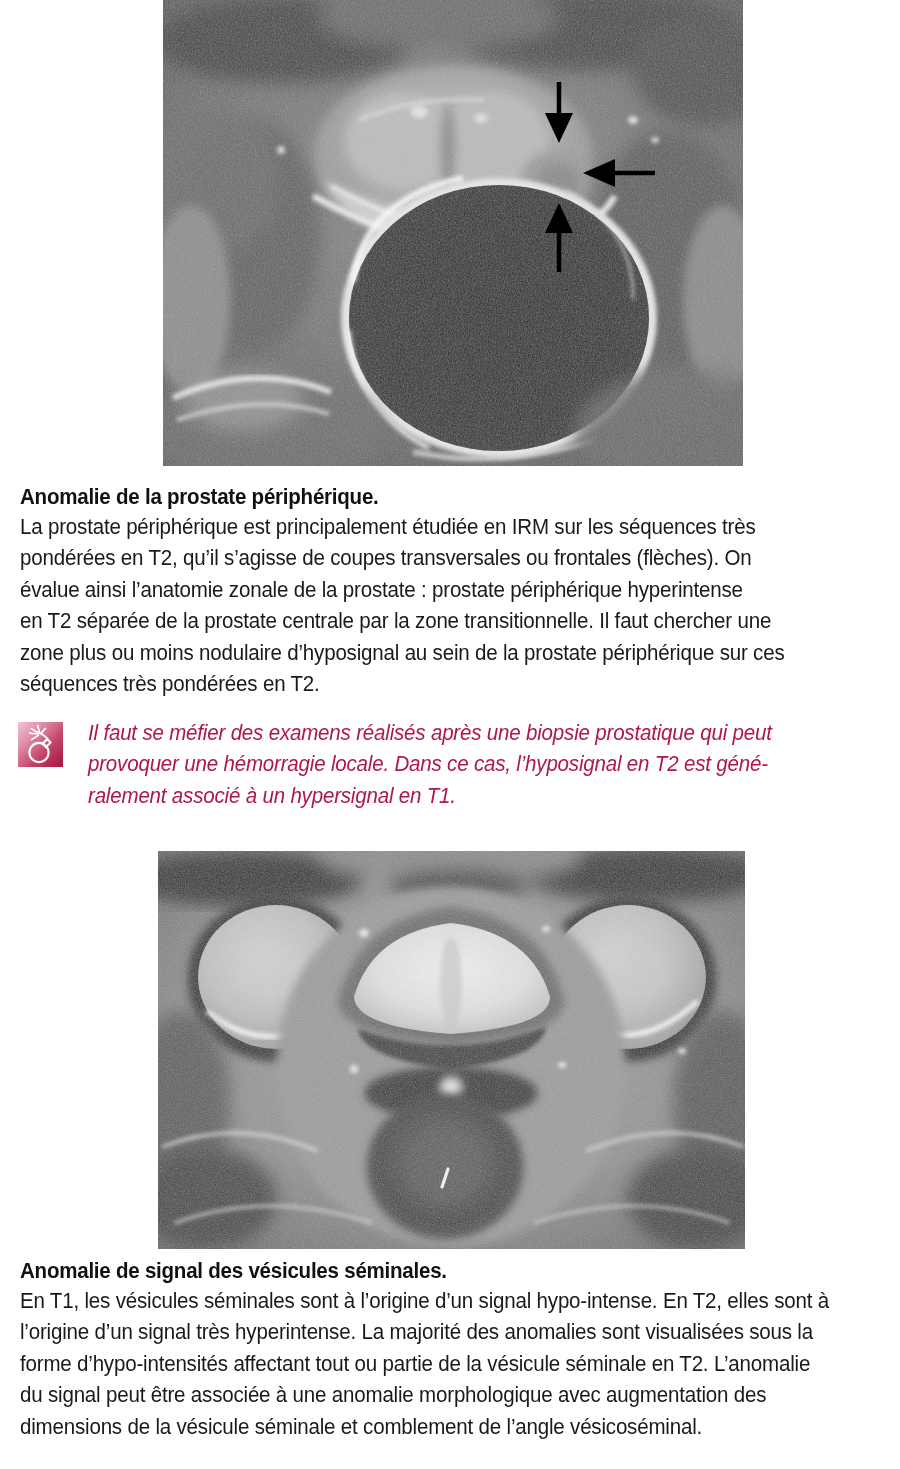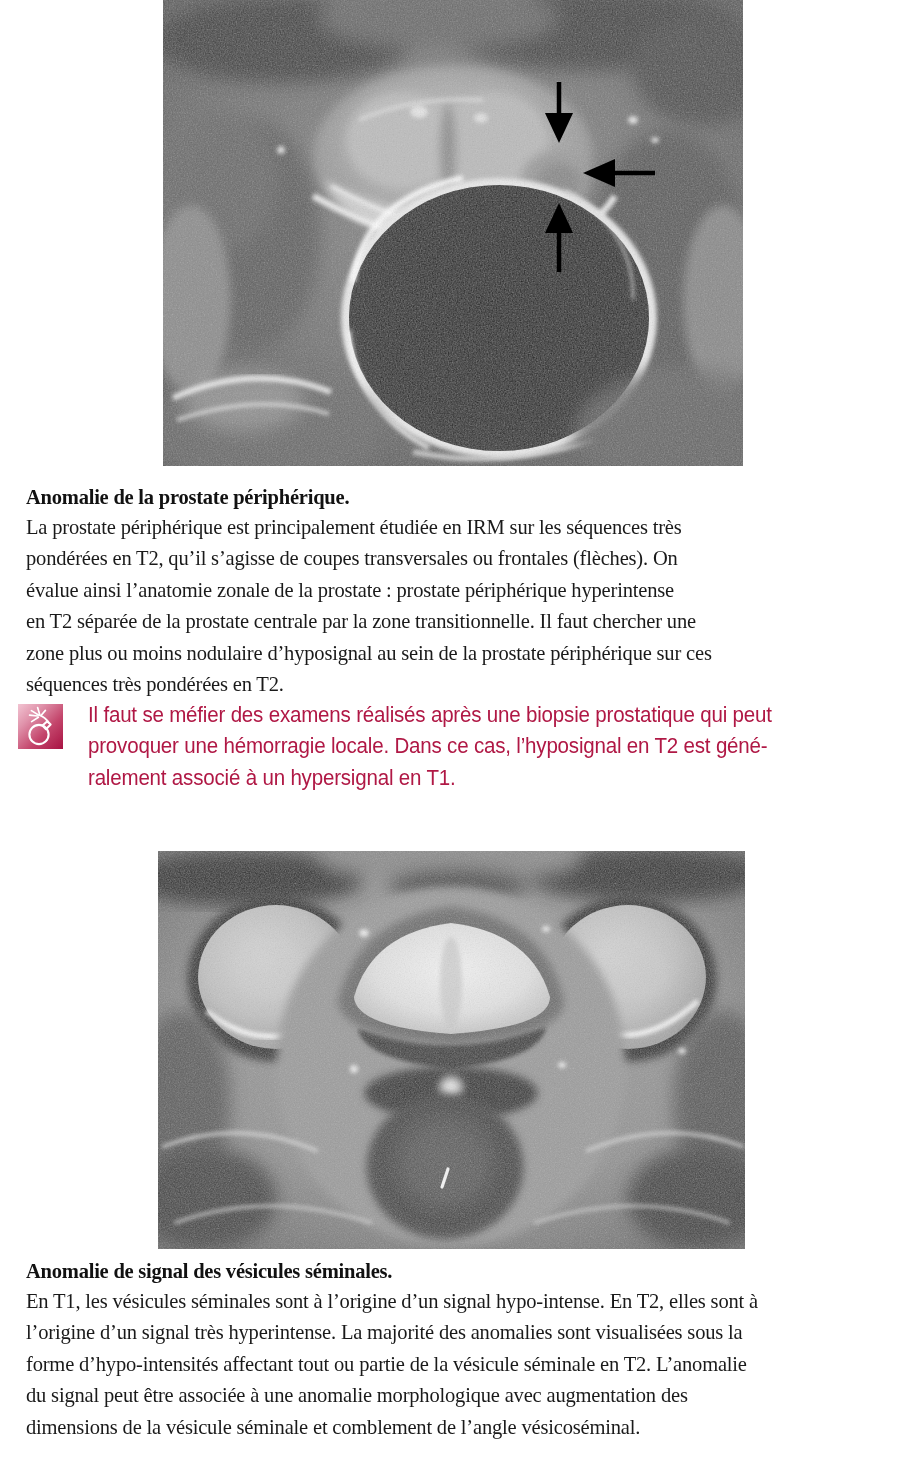--- a/index.html
+++ b/index.html
@@ -47,23 +47,22 @@
     position: absolute;
     inset: 0;
     width: 100%;
     height: 100%;
     pointer-events: none;
   }
 
   
   .text-col {
     position: absolute;
-    left: 26px;
+    left: 20px;
     width: 864px;
-    font-family: Liberation Serif, serif;
   }
   .sec-heading {
     font-weight: bold;
     font-size: 21.5px;
     line-height: 30px;
     letter-spacing: -0.25px;
     color: #111111;
     margin: 0;
     font-stretch: condensed;
     transform: scaleX(0.955);
@@ -80,22 +79,23 @@
   }
   .body-para .ln { display: block; white-space: nowrap; }
 
   #text-prostate { top: 482px; }
   #text-vesicles { top: 1256px; }
 
   
   #warning-callout {
     position: absolute;
     left: 18px;
-    top: 700px;
+    top: 718px;
     width: 864px;
+    font-style: italic;
   }
   #warning-icon {
     position: absolute;
     left: 0px;
     top: 4px;
     width: 45px;
     height: 45px;
     background: linear-gradient(135deg, #f2c4d2 0%, #e093ab 28%, #c4466c 62%, #a81242 100%);
     display: block;
   }

